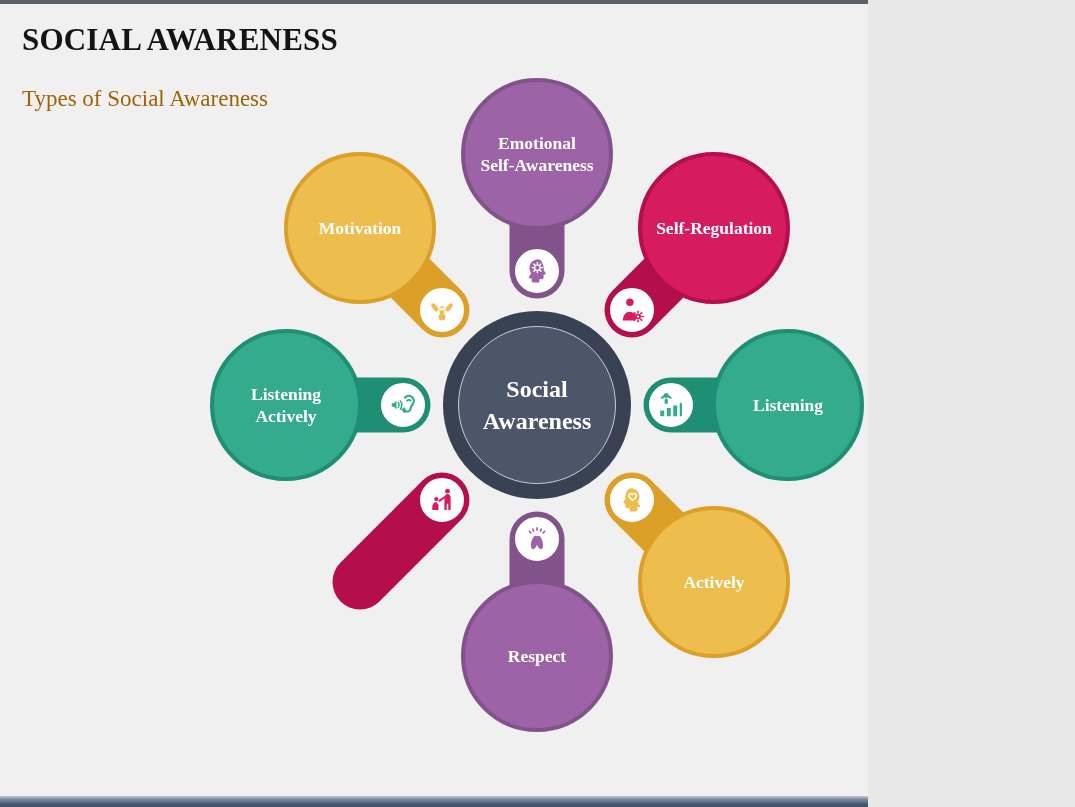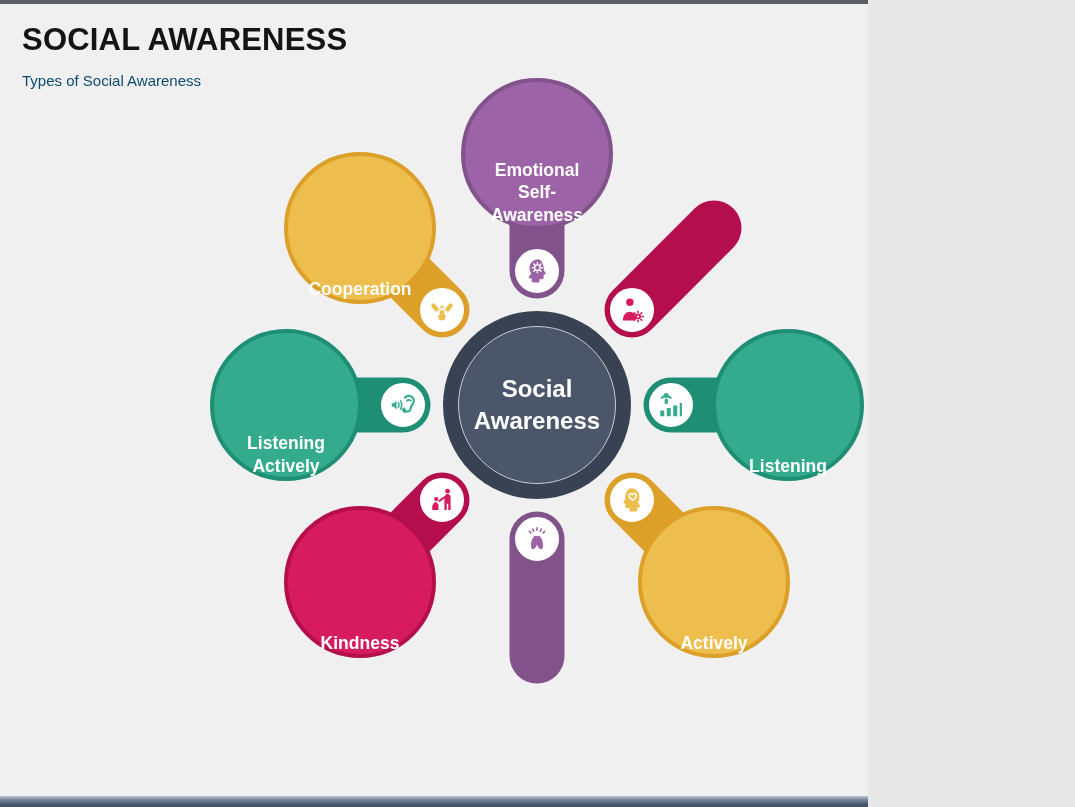--- a/index.html
+++ b/index.html
@@ -1,33 +1,33 @@
 <!DOCTYPE html>
 <html><head>
 <meta charset="utf-8">
 <style>
   html,body{margin:0;padding:0;}
   body{
     width:1075px;height:807px;overflow:hidden;
     font-family:"Liberation Sans",sans-serif;
     background:#e8e8e9;
   }
-  .page{position:relative;width:868px;height:807px;background:#F0F0F1;}
+  .page{position:relative;width:868px;height:807px;background:#F0F0F1;font-family:Liberation Serif, serif;}
   .top-bar{position:absolute;left:0;top:0;width:100%;height:4px;background:#5b6066;z-index:6;}
   .bottom-bar{position:absolute;left:0;bottom:0;width:100%;height:11px;z-index:6;
     background:linear-gradient(180deg,#c3c9d1 0,#7d8ba0 30%,#47576d 75%,#42526a 100%);}
   .titles{position:absolute;left:22px;top:22px;z-index:5;}
   .page-title{font-size:31px;font-weight:bold;color:#141414;letter-spacing:.2px;}
-  .page-subtitle{font-size:15px;font-weight:400;color:#0c4a6e;margin-top:14px;}
+  .page-subtitle{font-size:23px;font-weight:400;color:#a16207;margin-top:28px;}
 
   .stems{position:absolute;left:0;top:0;z-index:1;}
   .node{position:absolute;inset:0;z-index:2;}
   .sat{position:absolute;width:152px;height:152px;border-radius:50%;box-sizing:border-box;
     background:var(--fill);border:4px solid var(--dark);
-    display:flex;align-items:flex-end;justify-content:center;}
+    display:flex;align-items:center;justify-content:center;}
   .lab{width:116px;text-align:center;color:#fff;font-weight:bold;font-size:17.5px;line-height:1.28;}
   .ic{position:absolute;width:52px;height:52px;border-radius:50%;box-sizing:border-box;
     background:#fff;border:4px solid var(--dark);z-index:3;
     display:flex;align-items:center;justify-content:center;}
   .ic svg{width:30px;height:30px;color:var(--fill);}
 
   
   .pos0 .sat{left:461px;top:78px}  .pos0 .ic{left:511px;top:245px}
   .pos1 .sat{left:638px;top:152px} .pos1 .ic{left:606px;top:284px}
   .pos2 .sat{left:712px;top:329px} .pos2 .ic{left:645px;top:379px}
@@ -72,20 +72,23 @@
     <div class="ic">
       <svg viewBox="0 0 24 24">
         <path fill="currentColor" d="M13 2.6c-3.9 0-7 3.1-7 7 0 1.6.5 3 1.4 4.2l-1.9 2.9c-.3.5 0 1.1.6 1.1h1.6v1.9c0 .8.6 1.4 1.4 1.4h4.8v-2.6h2c.8 0 1.4-.6 1.4-1.4v-2.4h1c.6 0 .9-.6.6-1.1l-1.5-2.3c.4-4.3-2.1-8.7-4.4-8.7z"></path>
         <circle cx="12.3" cy="9.3" r="2.2" fill="none" stroke="#fff" stroke-width="1.1"></circle>
         <path stroke="#fff" stroke-width="1.1" stroke-linecap="round" fill="none" d="M15.3 9.3h1.1M14.4 11.4l.8.8M12.3 12.3v1.1M10.2 11.4l-.8.8M9.3 9.3H8.2M10.2 7.2l-.8-.8M12.3 6.3V5.2M14.4 7.2l.8-.8"></path>
       </svg>
     </div>
   </div>
 
   <div class="node pos1" style="--fill: #D61C5F; --dark: #B40F4C;">
+    <div class="sat">
+      <div class="lab">Self-Regulation</div>
+    </div>
     <div class="ic">
       <svg viewBox="0 0 24 24">
         <circle cx="10.3" cy="5.8" r="3" fill="currentColor"></circle>
         <path fill="currentColor" d="M4.6 20.4c.2-4.3 2.7-7 5.7-7 2.4 0 4.4 1.7 5.3 4.3l-1.6 2.7z"></path>
         <circle cx="16.8" cy="17.2" r="2.4" fill="currentColor"></circle>
         <path stroke="currentColor" stroke-width="1.3" stroke-linecap="round" fill="none" d="M20 17.2h1M19.1 19.5l.7.7M16.8 20.4v1M14.5 19.5l-.7.7M13.6 17.2h-1M14.5 14.9l-.7-.7M16.8 14v-1M19.1 14.9l.7-.7"></path>
         <circle cx="16.8" cy="17.2" r=".9" fill="#fff"></circle>
       </svg>
     </div>
   </div>
@@ -112,33 +115,33 @@
       <svg viewBox="0 0 24 24">
         <g transform="scale(-1 1) translate(-24 0)">
           <path fill="currentColor" d="M13 2.6c-3.9 0-7 3.1-7 7 0 1.6.5 3 1.4 4.2l-1.9 2.9c-.3.5 0 1.1.6 1.1h1.6v1.9c0 .8.6 1.4 1.4 1.4h4.8v-2.6h2c.8 0 1.4-.6 1.4-1.4v-2.4h1c.6 0 .9-.6.6-1.1l-1.5-2.3c.4-4.3-2.1-8.7-4.4-8.7z"></path>
         </g>
         <path fill="none" stroke="#fff" stroke-width="1.2" d="M12.2 7.6c.9-1.3 2.9-1 3.3.5.4 1.3-.7 2.5-3 4.1-2.3-1.6-3.4-2.8-3-4.1.4-1.5 2.4-1.8 2.7-.5z"></path>
       </svg>
     </div>
   </div>
 
   <div class="node pos4" style="--fill: #9C63A6; --dark: #82538B;">
+    <div class="sat">
+      <div class="lab">Respect</div>
+    </div>
     <div class="ic">
       <svg viewBox="0 0 24 24">
         <path stroke="currentColor" stroke-width="1.3" stroke-linecap="round" fill="none" d="M12 3.1v1.9M8.6 4l.7 1.7M15.4 4l-.7 1.7M5.9 5.9l1.3 1.3M18.1 5.9l-1.3 1.3"></path>
         <ellipse cx="9.9" cy="14.8" rx="2.5" ry="5.5" fill="currentColor" transform="rotate(14 9.9 14.8)"></ellipse>
         <ellipse cx="14.1" cy="14.8" rx="2.5" ry="5.5" fill="currentColor" transform="rotate(-14 14.1 14.8)"></ellipse>
       </svg>
     </div>
   </div>
 
   <div class="node pos5" style="--fill: #D61C5F; --dark: #B40F4C;">
-    <div class="sat">
-      <div class="lab">Kindness</div>
-    </div>
     <div class="ic">
       <svg viewBox="0 0 24 24">
         <circle cx="16.4" cy="4.9" r="1.9" fill="currentColor"></circle>
         <path fill="currentColor" d="M14.6 8.2c.5-.7 1.1-1.1 1.8-1.1 1.5 0 2.5 1.2 2.5 3V20h-1.9v-5h-1.2v5h-1.9v-7.5z"></path>
         <path stroke="currentColor" stroke-width="1.5" stroke-linecap="round" fill="none" d="M14.8 9.3 9.9 12.7"></path>
         <circle cx="7.4" cy="11.2" r="1.7" fill="currentColor"></circle>
         <path fill="currentColor" d="M7.4 13.5c-2 .4-3.2 1.9-3.2 3.9V20h5v-4.2z"></path>
       </svg>
     </div>
   </div>
@@ -153,21 +156,21 @@
         <path fill="none" stroke="currentColor" stroke-width="1.2" stroke-linecap="round" d="M8.2 10c.8.9.8 3.1 0 4M9.9 8.7c1.4 1.6 1.4 5 0 6.6"></path>
         <path fill="none" stroke="currentColor" stroke-width="1.7" stroke-linecap="round" d="M13.6 6.2c1.2-1.6 3.5-2 5.2-.9 2 1.3 2.5 3.9 1.1 5.9-.9 1.2-1.7 1.9-1.8 3.4-.1 1.6-1.3 2.7-2.8 2.6-1.3-.1-2.2-1-2.3-2.4"></path>
         <path fill="none" stroke="currentColor" stroke-width="1.4" stroke-linecap="round" d="M15.2 8.6c.8-.9 2.2-.9 3 0"></path>
         <path fill="none" stroke="currentColor" stroke-width="1.7" stroke-linecap="round" d="M13.4 17.6l-1.7-2"></path>
       </svg>
     </div>
   </div>
 
   <div class="node pos7" style="--fill: #EDBD4E; --dark: #DCA029;">
     <div class="sat">
-      <div class="lab">Cooperation</div>
+      <div class="lab">Motivation</div>
     </div>
     <div class="ic">
       <svg viewBox="0 0 24 24">
         <rect x="4.6" y="6.2" width="3.4" height="7.4" rx="1.7" fill="currentColor" transform="rotate(-38 6.3 9.9)"></rect>
         <rect x="16" y="6.2" width="3.4" height="7.4" rx="1.7" fill="currentColor" transform="rotate(38 17.7 9.9)"></rect>
         <rect x="10.1" y="8.8" width="3.8" height="7.6" rx="1.9" fill="currentColor"></rect>
         <path fill="currentColor" d="M8.9 16h6.2l-.8 3.4c-.1.5-.5.8-1 .8h-2.6c-.5 0-.9-.3-1-.8z"></path>
         <path stroke="#fff" stroke-width=".9" fill="none" d="M10.9 10.2v2.2M12 9.9v2.5M13.1 10.2v2.2"></path>
       </svg>
     </div>

